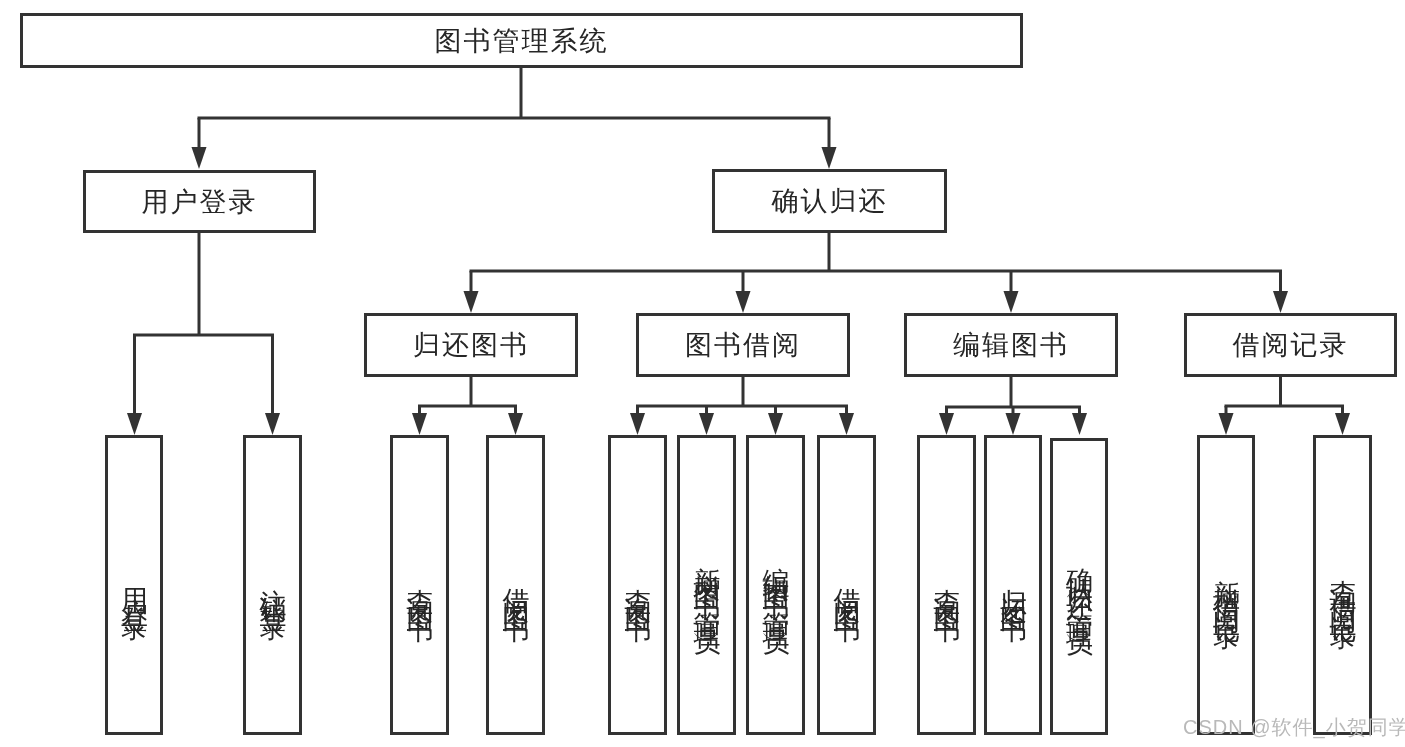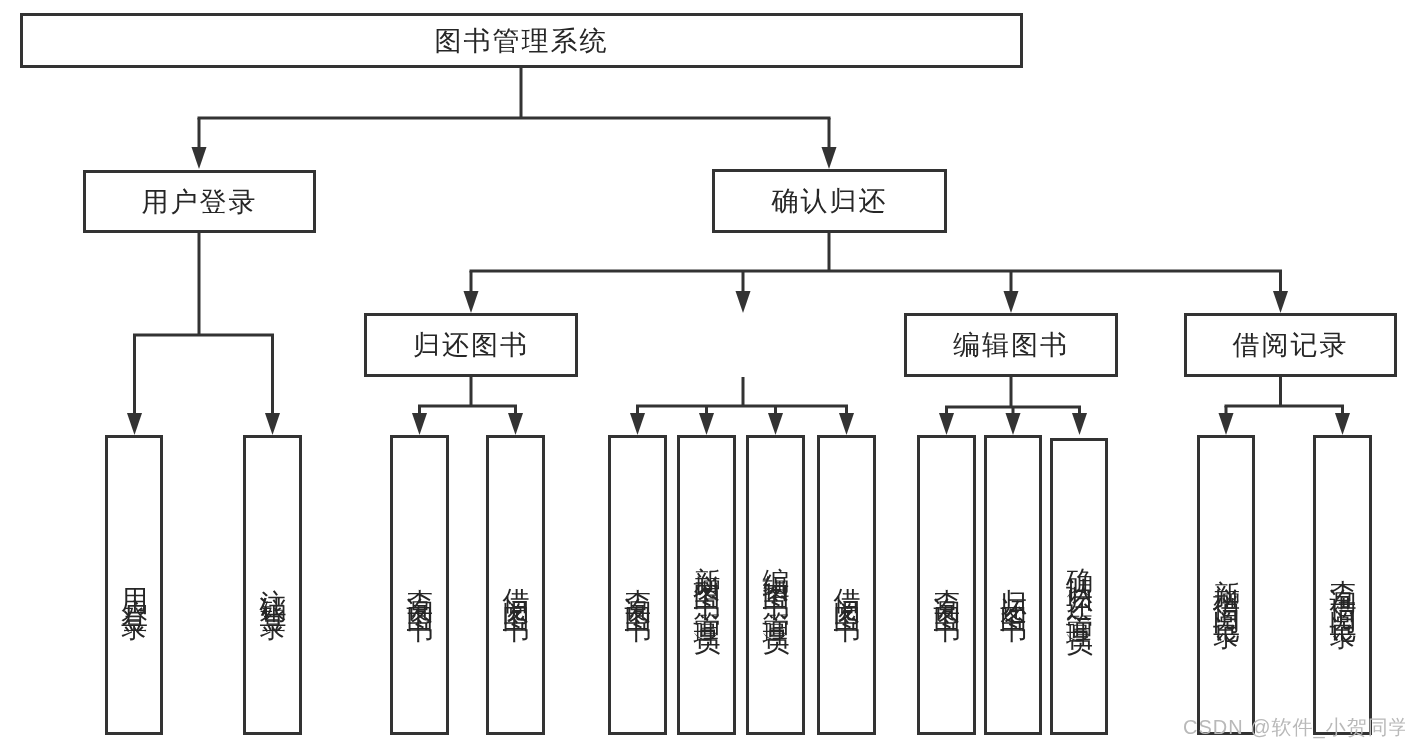--- a/index.html
+++ b/index.html
@@ -121,20 +121,23 @@
   <div class="box h" style="left:83px;top:170px;width:233px;height:63px">
     <span class="lbl">用户登录</span>
   </div>
   <div class="box h" style="left:712px;top:169px;width:235px;height:64px">
     <span class="lbl">确认归还</span>
   </div>
 
   <div class="box h" style="left:364px;top:313px;width:214px;height:64px">
     <span class="lbl">归还图书</span>
   </div>
+  <div class="box h" style="left:636px;top:313px;width:214px;height:64px">
+    <span class="lbl">图书借阅</span>
+  </div>
   <div class="box h" style="left:904px;top:313px;width:214px;height:64px">
     <span class="lbl">编辑图书</span>
   </div>
   <div class="box h" style="left:1184px;top:313px;width:213px;height:64px">
     <span class="lbl">借阅记录</span>
   </div>
 
   <div class="box v" style="left:105px;top:435px;width:58px;height:300px">
     <span class="lbl">用户登录</span>
   </div>

